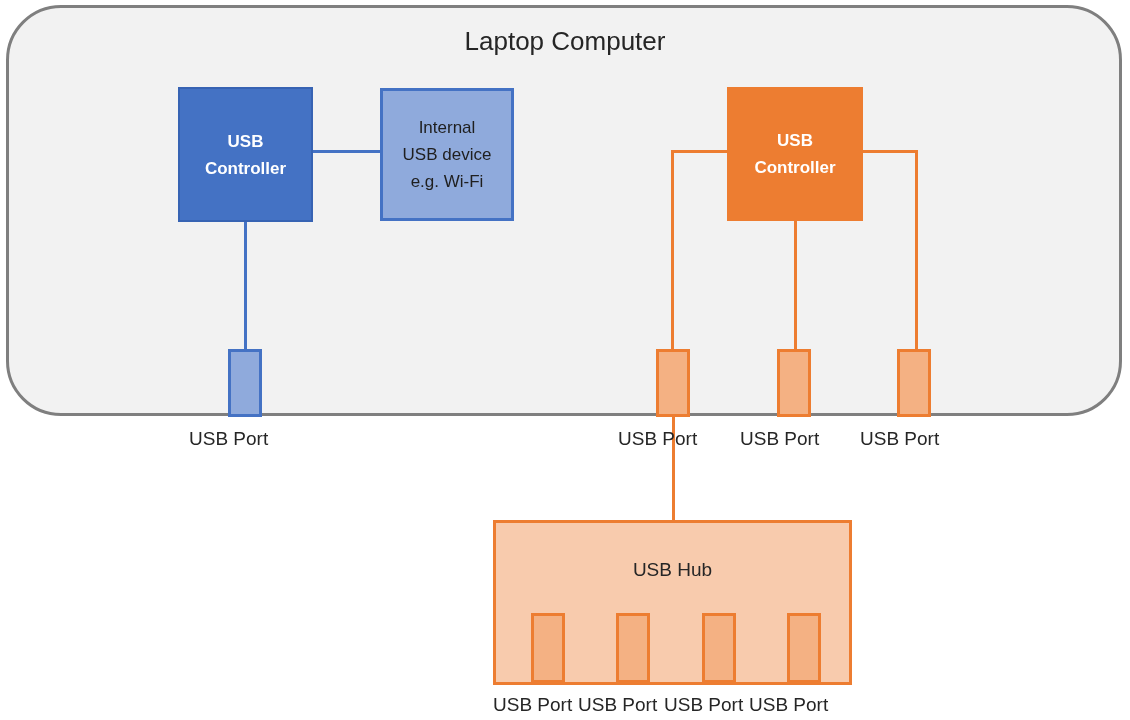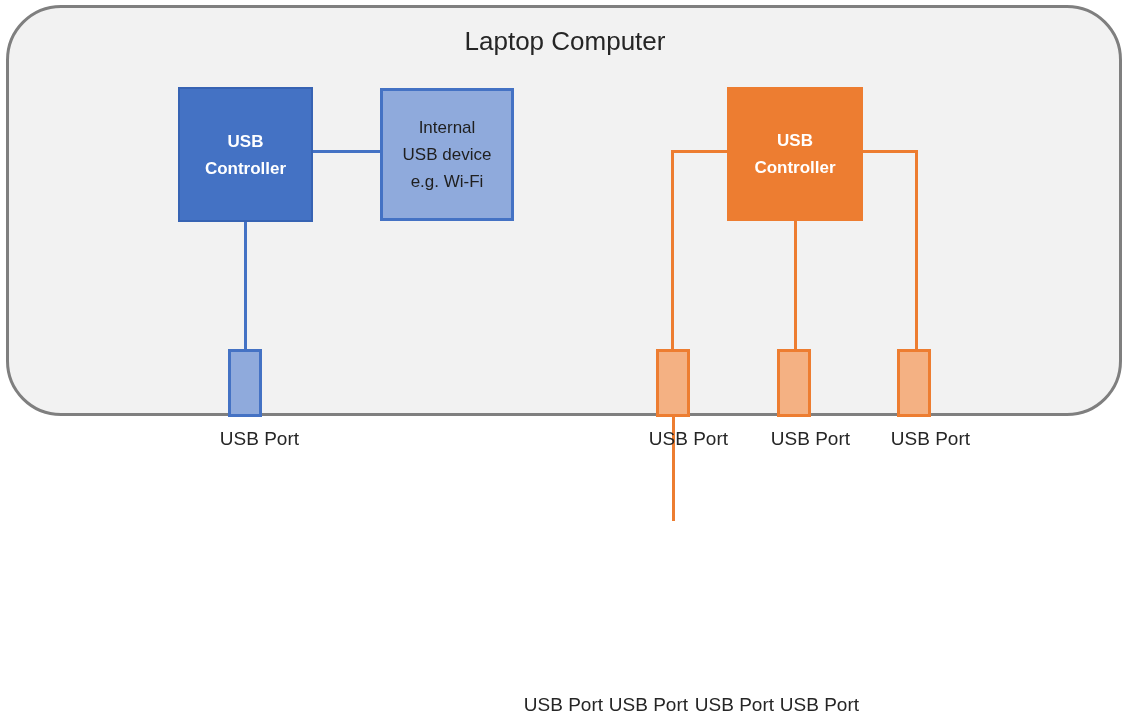--- a/index.html
+++ b/index.html
@@ -78,21 +78,21 @@
     background: var(--orange_light, #F4B183);
     z-index: 3;
   }
   .port.blue {
     border-color: var(--blue, #4472C4);
     background: var(--blue_light, #8FAADC);
   }
 
   .port-label {
     width: 110px;
-    text-align: right;
+    text-align: left;
     font-size: 19px;
     color: var(--text_dark, #262626);
     z-index: 2;
   }
 
   .hub {
     left: 493px; top: 520px; width: 359px; height: 165px;
     background: var(--orange_lighter, #F8CBAD);
     border: 3px solid var(--orange, #ED7D31);
     z-index: 2;
@@ -151,19 +151,26 @@
   <div class="abs port blue" style="left:228px; top:349px;"></div>
   <div class="abs port" style="left:656px; top:349px;"></div>
   <div class="abs port" style="left:777px; top:349px;"></div>
   <div class="abs port" style="left:897px; top:349px;"></div>
 
   <div class="abs port-label" style="left:189px; top:428px;">USB Port</div>
   <div class="abs port-label" style="left:618px; top:428px;">USB Port</div>
   <div class="abs port-label" style="left:740px; top:428px;">USB Port</div>
   <div class="abs port-label" style="left:860px; top:428px;">USB Port</div>
 
+  <div class="abs hub">
+    <div class="hub-label">USB Hub</div>
+    <div class="hub-port" style="left:35px;"></div>
+    <div class="hub-port" style="left:120px;"></div>
+    <div class="hub-port" style="left:206px;"></div>
+    <div class="hub-port" style="left:291px;"></div>
+  </div>
 
   <div class="abs port-label" style="left:493px; top:694px;">USB Port</div>
   <div class="abs port-label" style="left:578px; top:694px;">USB Port</div>
   <div class="abs port-label" style="left:664px; top:694px;">USB Port</div>
   <div class="abs port-label" style="left:749px; top:694px;">USB Port</div>
 
 </div>
 
 </body></html>

